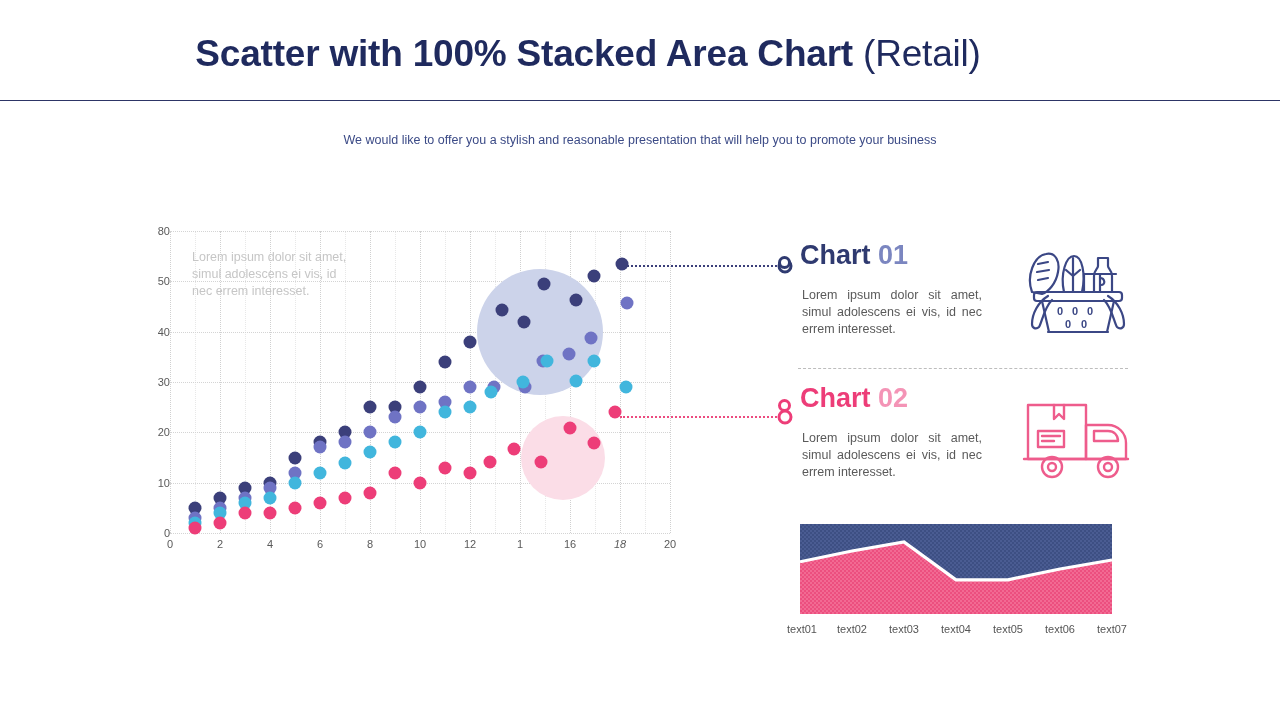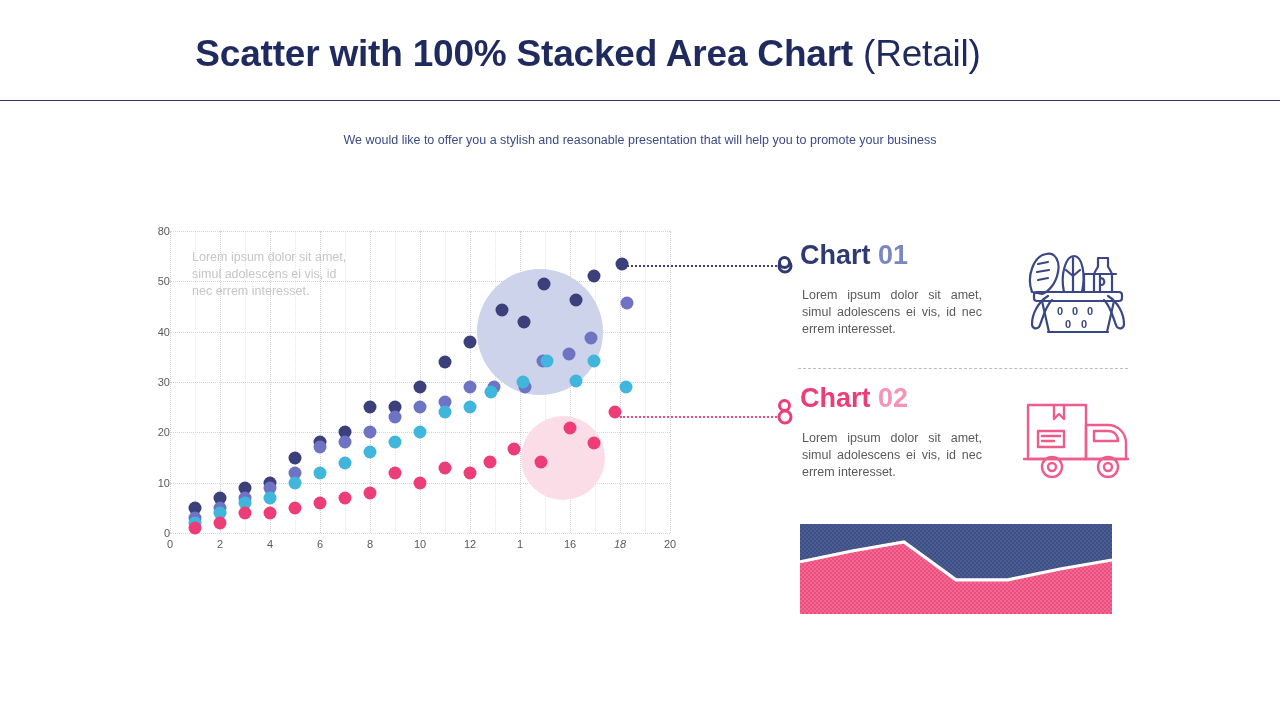--- a/index.html
+++ b/index.html
@@ -371,14 +371,23 @@
         </pattern>
       </defs>
 
       <polygon points="0,0 312,0 312,90 0,90" fill="url(#pNavy)"></polygon>
 
       <polygon id="pinkArea" fill="url(#pPink)" points="0,37.800000000000004 52,27.000000000000007 104,18 156,55.8 208,55.8 260,45 312,36 312,90 0,90"></polygon>
 
       <polyline id="sepLine" fill="none" stroke="#ffffff" stroke-width="3.2" points="0,37.800000000000004 52,27.000000000000007 104,18 156,55.8 208,55.8 260,45 312,36"></polyline>
     </svg>
   </div>
+  <div class="area-labels" id="arealabels">
+      <div class="area-label" style="left: 32px;">text01</div>
+      <div class="area-label" style="left: 82px;">text02</div>
+      <div class="area-label" style="left: 134px;">text03</div>
+      <div class="area-label" style="left: 186px;">text04</div>
+      <div class="area-label" style="left: 238px;">text05</div>
+      <div class="area-label" style="left: 290px;">text06</div>
+      <div class="area-label" style="left: 342px;">text07</div>
+    </div>
 
 </div>
 
 </body></html>

